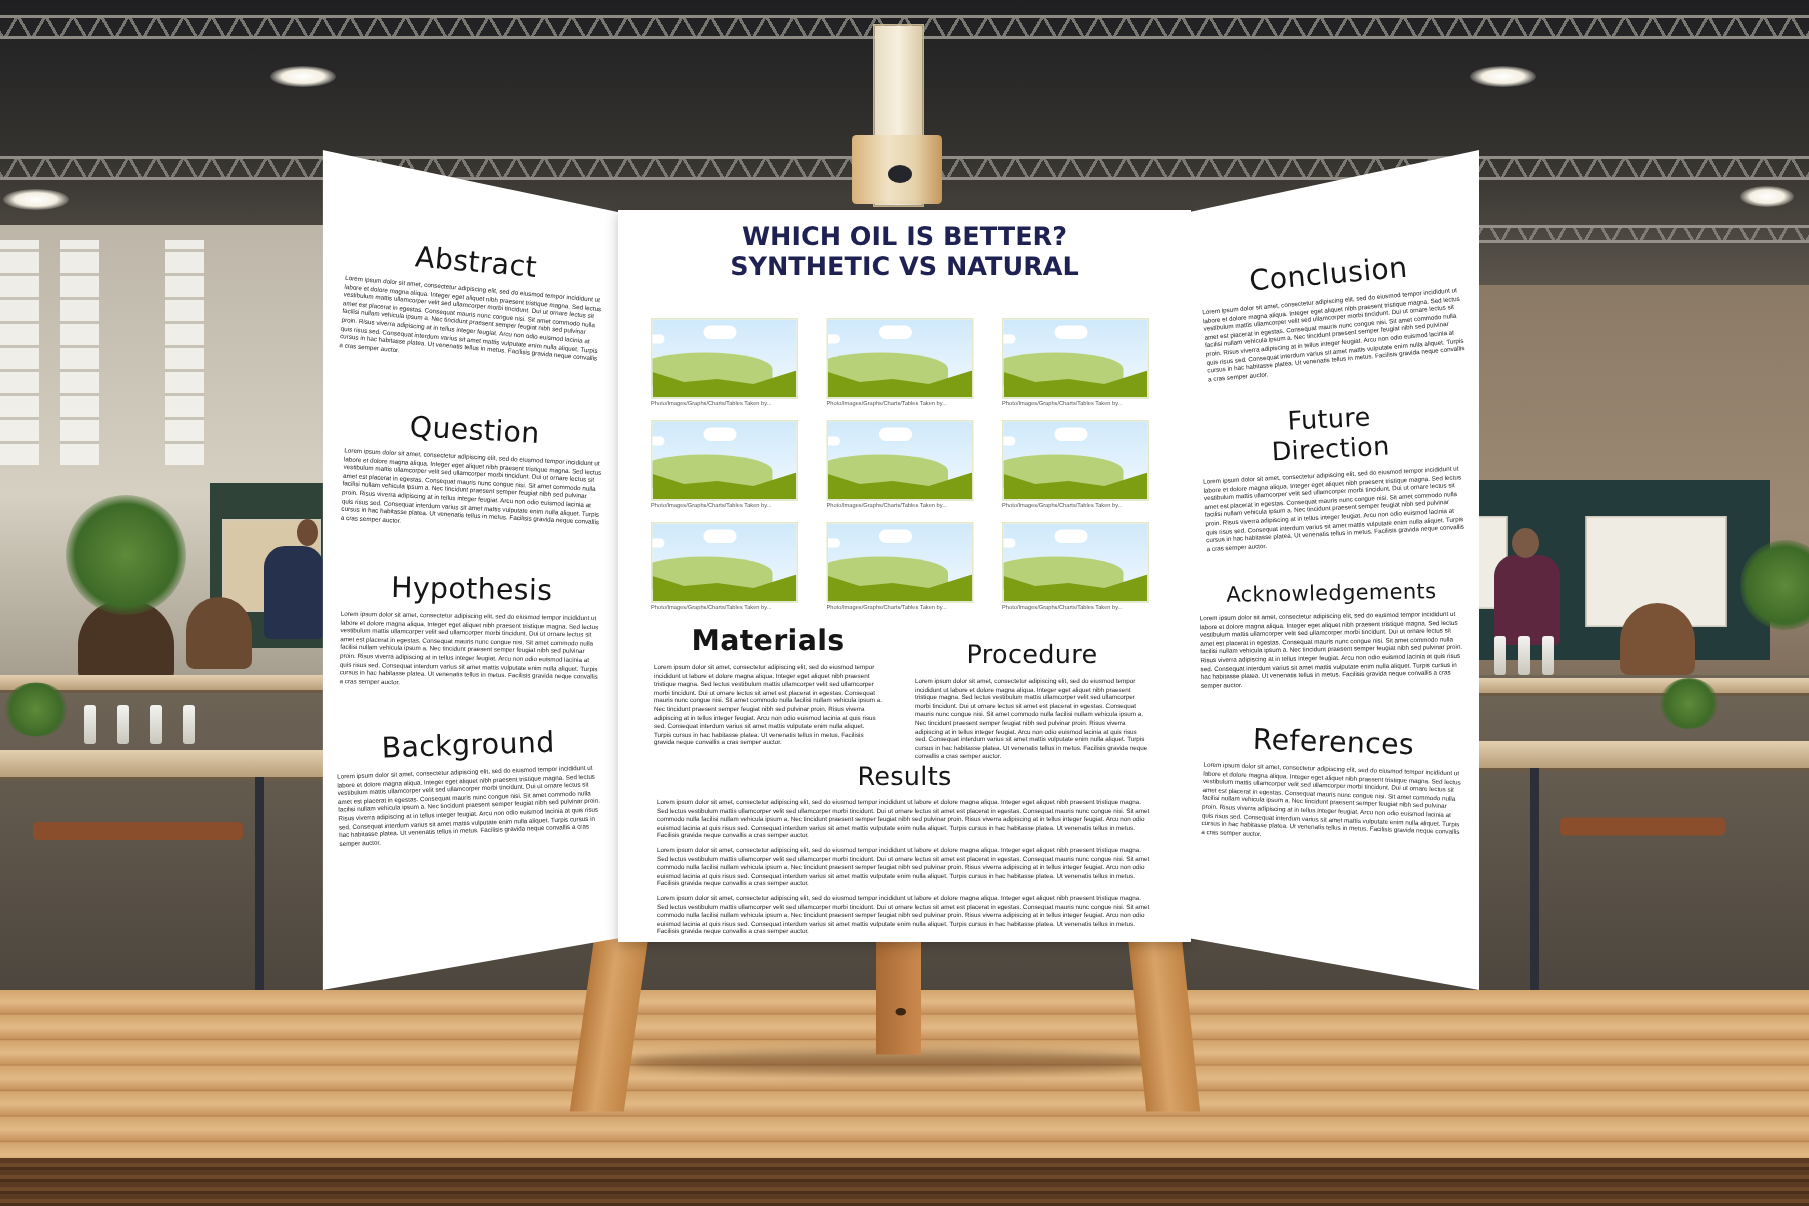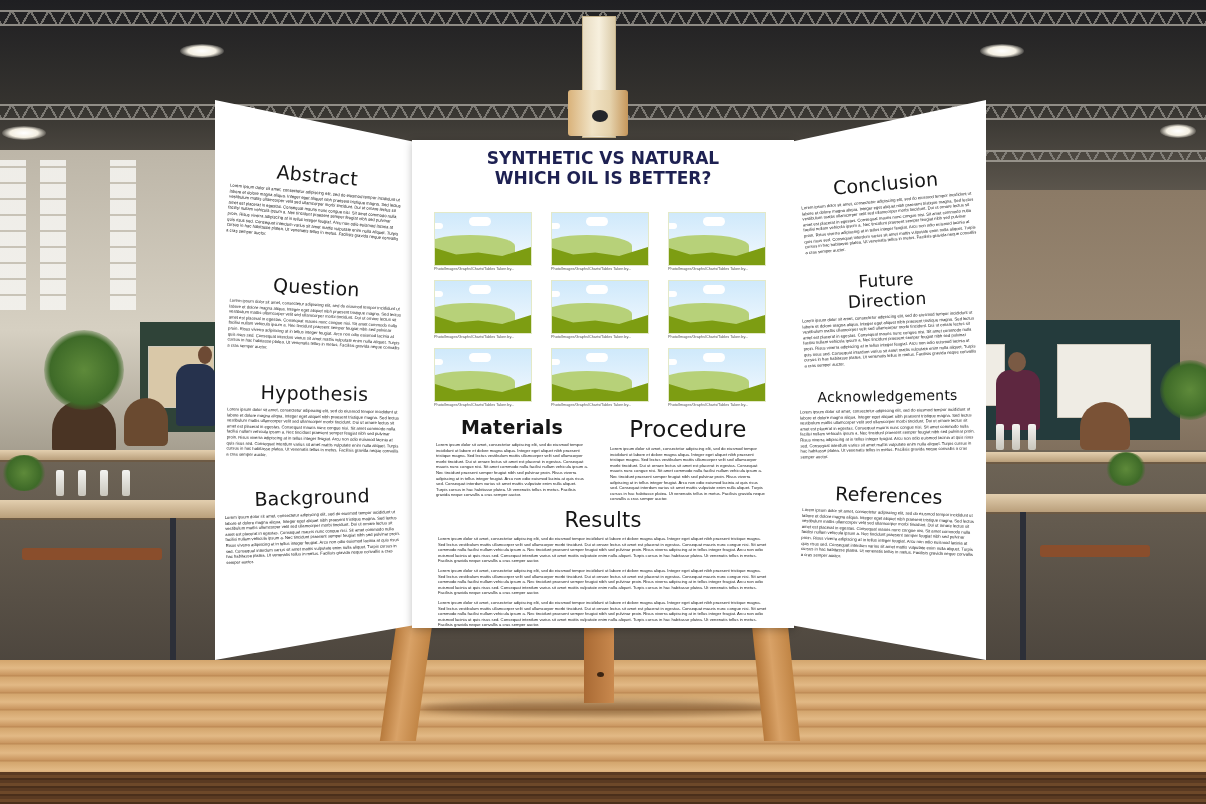--- a/index.html
+++ b/index.html
@@ -163,22 +163,22 @@
       <p class="lorem">Lorem ipsum dolor sit amet, consectetur adipiscing elit, sed do eiusmod tempor incididunt ut labore et dolore magna aliqua. Integer eget aliquet nibh praesent tristique magna. Sed lectus vestibulum mattis ullamcorper velit sed ullamcorper morbi tincidunt. Dui ut ornare lectus sit amet est placerat in egestas. Consequat mauris nunc congue nisi. Sit amet commodo nulla facilisi nullam vehicula ipsum a. Nec tincidunt praesent semper feugiat nibh sed pulvinar proin. Risus viverra adipiscing at in tellus integer feugiat. Arcu non odio euismod lacinia at quis risus sed. Consequat interdum varius sit amet mattis vulputate enim nulla aliquet. Turpis cursus in hac habitasse platea. Ut venenatis tellus in metus. Facilisis gravida neque convallis a cras semper auctor.</p>
     </div>
     <div class="sec" style="left:10px;top:386px;width:176px;transform:rotate(-2deg);">
       <h2 style="font-size:19px;">Background</h2>
       <p class="lorem">Lorem ipsum dolor sit amet, consectetur adipiscing elit, sed do eiusmod tempor incididunt ut labore et dolore magna aliqua. Integer eget aliquet nibh praesent tristique magna. Sed lectus vestibulum mattis ullamcorper velit sed ullamcorper morbi tincidunt. Dui ut ornare lectus sit amet est placerat in egestas. Consequat mauris nunc congue nisi. Sit amet commodo nulla facilisi nullam vehicula ipsum a. Nec tincidunt praesent semper feugiat nibh sed pulvinar proin. Risus viverra adipiscing at in tellus integer feugiat. Arcu non odio euismod lacinia at quis risus sed. Consequat interdum varius sit amet mattis vulputate enim nulla aliquet. Turpis cursus in hac habitasse platea. Ut venenatis tellus in metus. Facilisis gravida neque convallis a cras semper auctor.</p>
     </div>
   </div>
 
   <div class="panel panel-center">
     <div class="title">
+      <div>WHICH OIL IS BETTER?</div>
       <div>SYNTHETIC VS NATURAL</div>
-      <div>WHICH OIL IS BETTER?</div>
     </div>
 
     <div class="photo-grid">
 
       <div>
           <div class="photo">
             <div class="cloud" style="left:34px;top:4px;width:22px;height:9px;"></div>
             <div class="cloud" style="left:-4px;top:10px;width:12px;height:6px;"></div>
             <div class="hill-back"></div>
             <div class="hill-front"></div>
@@ -257,25 +257,25 @@
           </div>
           <div class="caption">Photo/Images/Graphs/Charts/Tables Taken by...</div>
         </div>
     </div>
 
     <div class="sec" style="left:24px;top:276px;width:152px;">
       <h2 style="font-size:19px;font-weight:bold;">Materials</h2>
       <p class="lorem">Lorem ipsum dolor sit amet, consectetur adipiscing elit, sed do eiusmod tempor incididunt ut labore et dolore magna aliqua. Integer eget aliquet nibh praesent tristique magna. Sed lectus vestibulum mattis ullamcorper velit sed ullamcorper morbi tincidunt. Dui ut ornare lectus sit amet est placerat in egestas. Consequat mauris nunc congue nisi. Sit amet commodo nulla facilisi nullam vehicula ipsum a. Nec tincidunt praesent semper feugiat nibh sed pulvinar proin. Risus viverra adipiscing at in tellus integer feugiat. Arcu non odio euismod lacinia at quis risus sed. Consequat interdum varius sit amet mattis vulputate enim nulla aliquet. Turpis cursus in hac habitasse platea. Ut venenatis tellus in metus. Facilisis gravida neque convallis a cras semper auctor.</p>
     </div>
     <div class="sec" style="left:198px;top:276px;width:156px;">
-      <h2 style="font-size:23px;">Procedure</h2>
+      <h2 style="font-size:17px;margin-top:11px;">Procedure</h2>
       <p class="lorem">Lorem ipsum dolor sit amet, consectetur adipiscing elit, sed do eiusmod tempor incididunt ut labore et dolore magna aliqua. Integer eget aliquet nibh praesent tristique magna. Sed lectus vestibulum mattis ullamcorper velit sed ullamcorper morbi tincidunt. Dui ut ornare lectus sit amet est placerat in egestas. Consequat mauris nunc congue nisi. Sit amet commodo nulla facilisi nullam vehicula ipsum a. Nec tincidunt praesent semper feugiat nibh sed pulvinar proin. Risus viverra adipiscing at in tellus integer feugiat. Arcu non odio euismod lacinia at quis risus sed. Consequat interdum varius sit amet mattis vulputate enim nulla aliquet. Turpis cursus in hac habitasse platea. Ut venenatis tellus in metus. Facilisis gravida neque convallis a cras semper auctor.</p>
     </div>
     <div class="sec" style="left:26px;top:368px;width:330px;">
-      <h2 style="font-size:21px;">Results</h2>
+      <h2 style="font-size:17px;">Results</h2>
       <p class="lorem">Lorem ipsum dolor sit amet, consectetur adipiscing elit, sed do eiusmod tempor incididunt ut labore et dolore magna aliqua. Integer eget aliquet nibh praesent tristique magna. Sed lectus vestibulum mattis ullamcorper velit sed ullamcorper morbi tincidunt. Dui ut ornare lectus sit amet est placerat in egestas. Consequat mauris nunc congue nisi. Sit amet commodo nulla facilisi nullam vehicula ipsum a. Nec tincidunt praesent semper feugiat nibh sed pulvinar proin. Risus viverra adipiscing at in tellus integer feugiat. Arcu non odio euismod lacinia at quis risus sed. Consequat interdum varius sit amet mattis vulputate enim nulla aliquet. Turpis cursus in hac habitasse platea. Ut venenatis tellus in metus. Facilisis gravida neque convallis a cras semper auctor.</p>
       <p class="lorem">Lorem ipsum dolor sit amet, consectetur adipiscing elit, sed do eiusmod tempor incididunt ut labore et dolore magna aliqua. Integer eget aliquet nibh praesent tristique magna. Sed lectus vestibulum mattis ullamcorper velit sed ullamcorper morbi tincidunt. Dui ut ornare lectus sit amet est placerat in egestas. Consequat mauris nunc congue nisi. Sit amet commodo nulla facilisi nullam vehicula ipsum a. Nec tincidunt praesent semper feugiat nibh sed pulvinar proin. Risus viverra adipiscing at in tellus integer feugiat. Arcu non odio euismod lacinia at quis risus sed. Consequat interdum varius sit amet mattis vulputate enim nulla aliquet. Turpis cursus in hac habitasse platea. Ut venenatis tellus in metus. Facilisis gravida neque convallis a cras semper auctor.</p>
       <p class="lorem">Lorem ipsum dolor sit amet, consectetur adipiscing elit, sed do eiusmod tempor incididunt ut labore et dolore magna aliqua. Integer eget aliquet nibh praesent tristique magna. Sed lectus vestibulum mattis ullamcorper velit sed ullamcorper morbi tincidunt. Dui ut ornare lectus sit amet est placerat in egestas. Consequat mauris nunc congue nisi. Sit amet commodo nulla facilisi nullam vehicula ipsum a. Nec tincidunt praesent semper feugiat nibh sed pulvinar proin. Risus viverra adipiscing at in tellus integer feugiat. Arcu non odio euismod lacinia at quis risus sed. Consequat interdum varius sit amet mattis vulputate enim nulla aliquet. Turpis cursus in hac habitasse platea. Ut venenatis tellus in metus. Facilisis gravida neque convallis a cras semper auctor.</p>
     </div>
   </div>
 
   <div class="panel panel-right">
     <div class="sec" style="left:12px;top:72px;width:172px;transform:rotate(-5deg);">
       <h2 style="font-size:19px;">Conclusion</h2>
       <p class="lorem">Lorem ipsum dolor sit amet, consectetur adipiscing elit, sed do eiusmod tempor incididunt ut labore et dolore magna aliqua. Integer eget aliquet nibh praesent tristique magna. Sed lectus vestibulum mattis ullamcorper velit sed ullamcorper morbi tincidunt. Dui ut ornare lectus sit amet est placerat in egestas. Consequat mauris nunc congue nisi. Sit amet commodo nulla facilisi nullam vehicula ipsum a. Nec tincidunt praesent semper feugiat nibh sed pulvinar proin. Risus viverra adipiscing at in tellus integer feugiat. Arcu non odio euismod lacinia at quis risus sed. Consequat interdum varius sit amet mattis vulputate enim nulla aliquet. Turpis cursus in hac habitasse platea. Ut venenatis tellus in metus. Facilisis gravida neque convallis a cras semper auctor.</p>

